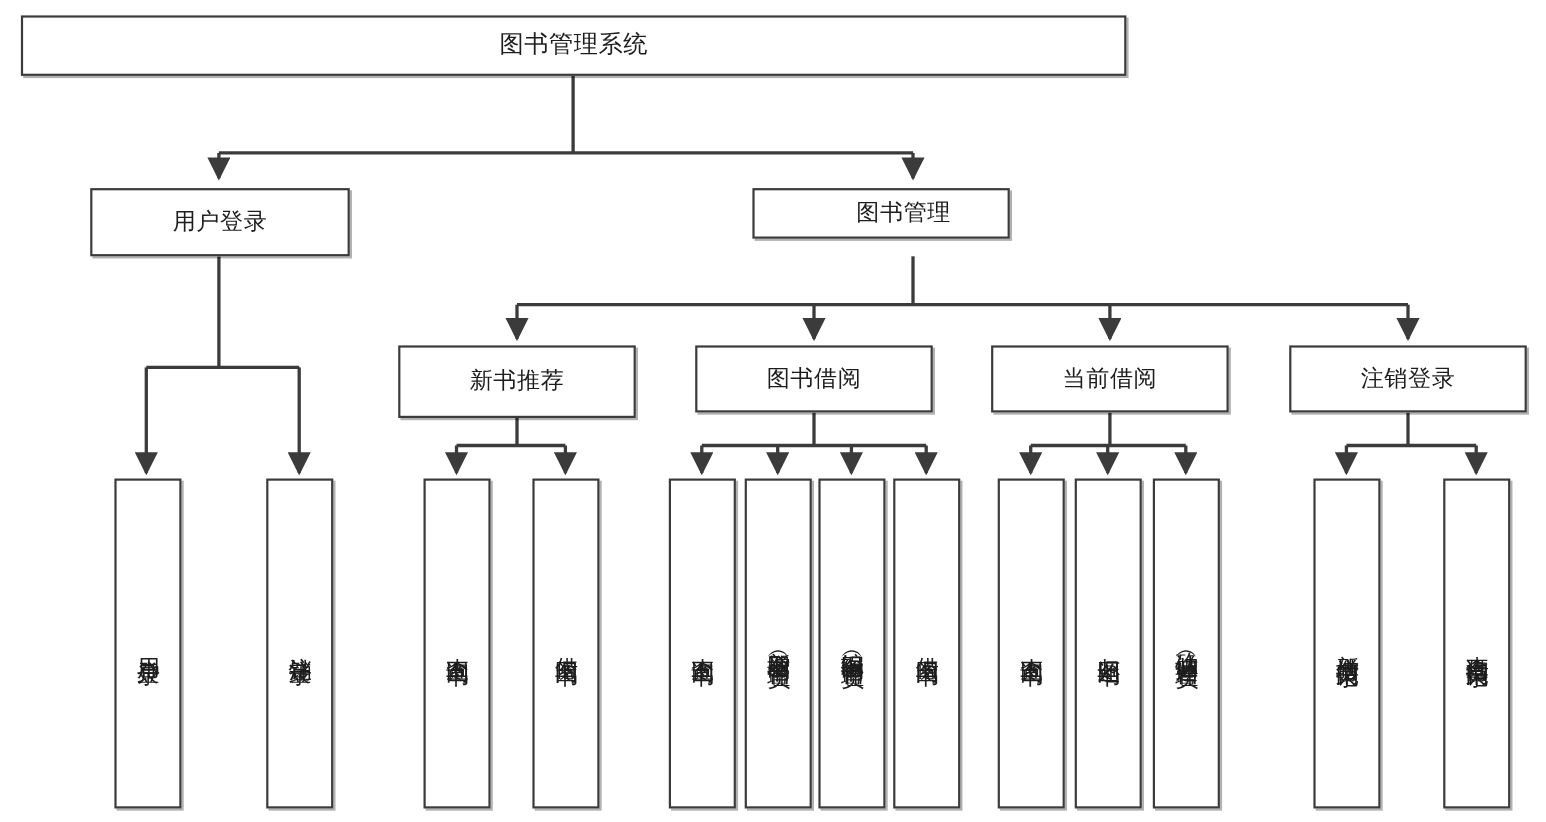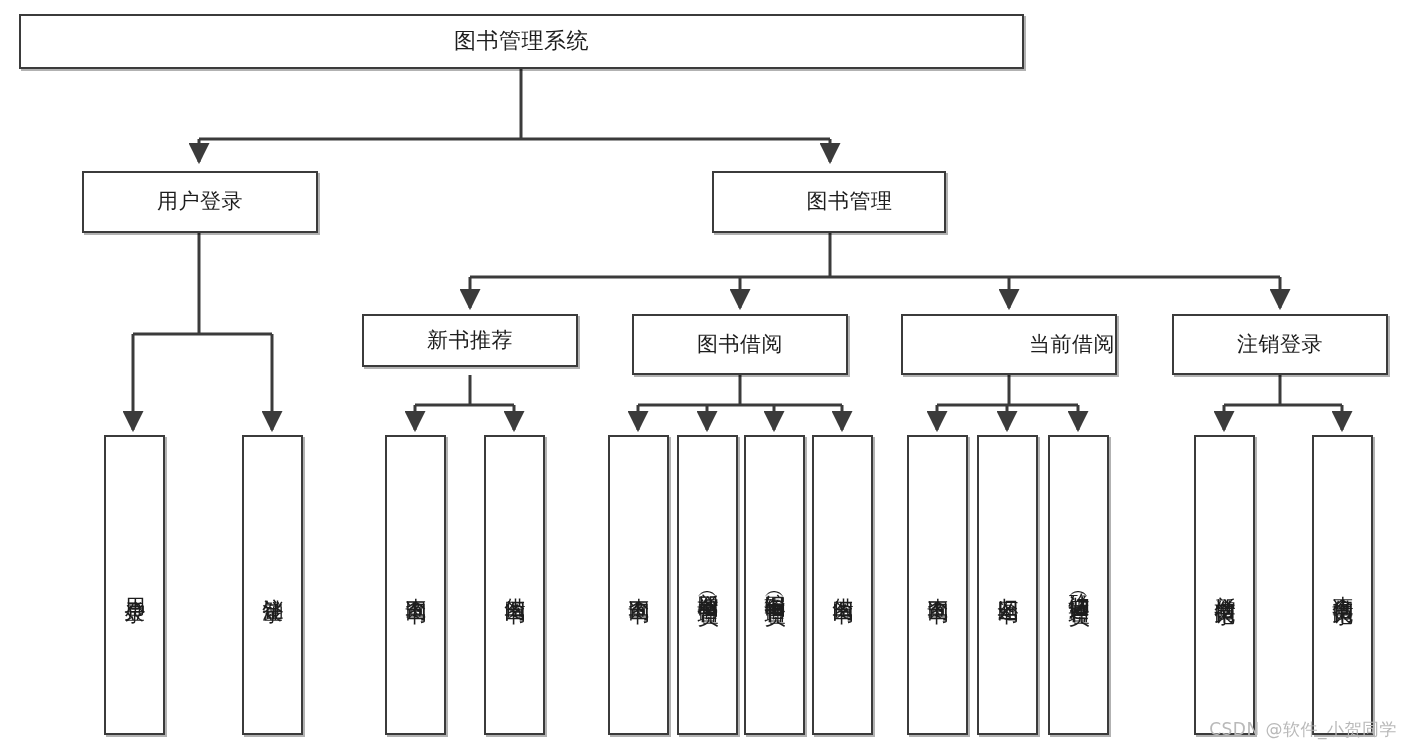--- a/index.html
+++ b/index.html
@@ -107,33 +107,33 @@
   </svg>
 
   <div class="node horizontal root" style="left:19px;top:14px;width:1005px;height:55px;">
     <span class="label">图书管理系统</span>
   </div>
 
   <div class="node horizontal" style="left:82px;top:171px;width:236px;height:62px;">
     <span class="label">用户登录</span>
   </div>
 
-  <div class="node horizontal" style="left:712px;top:171px;width:234px;height:62px;padding-left:41px;">
+  <div class="node horizontal" style="left:684px;top:171px;width:234px;height:46px;padding-left:41px;">
     <span class="label">图书管理</span>
   </div>
 
-  <div class="node horizontal" style="left:362px;top:314px;width:216px;height:53px;">
+  <div class="node horizontal" style="left:362px;top:314px;width:216px;height:66px;">
     <span class="label">新书推荐</span>
   </div>
 
   <div class="node horizontal" style="left:632px;top:314px;width:216px;height:61px;justify-content:center;">
     <span class="label">图书借阅</span>
   </div>
 
-  <div class="node horizontal" style="left:901px;top:314px;width:216px;height:61px;justify-content:flex-end;">
+  <div class="node horizontal" style="left:901px;top:314px;width:216px;height:61px;">
     <span class="label">当前借阅</span>
   </div>
 
   <div class="node horizontal" style="left:1172px;top:314px;width:216px;height:61px;">
     <span class="label">注销登录</span>
   </div>
 
   <div class="node vertical" style="left:104px;top:435px;width:61px;height:300px;">
     <span class="label">用户登录</span>
   </div>
@@ -179,15 +179,14 @@
   </div>
 
   <div class="node vertical" style="left:1194px;top:435px;width:61px;height:300px;">
     <span class="label">新增借阅记录</span>
   </div>
 
   <div class="node vertical" style="left:1312px;top:435px;width:61px;height:300px;">
     <span class="label">查询借阅记录</span>
   </div>
 
-  <div id="watermark">CSDN @软件_小贺同学</div>
 
 </div>
 
 </body></html>

